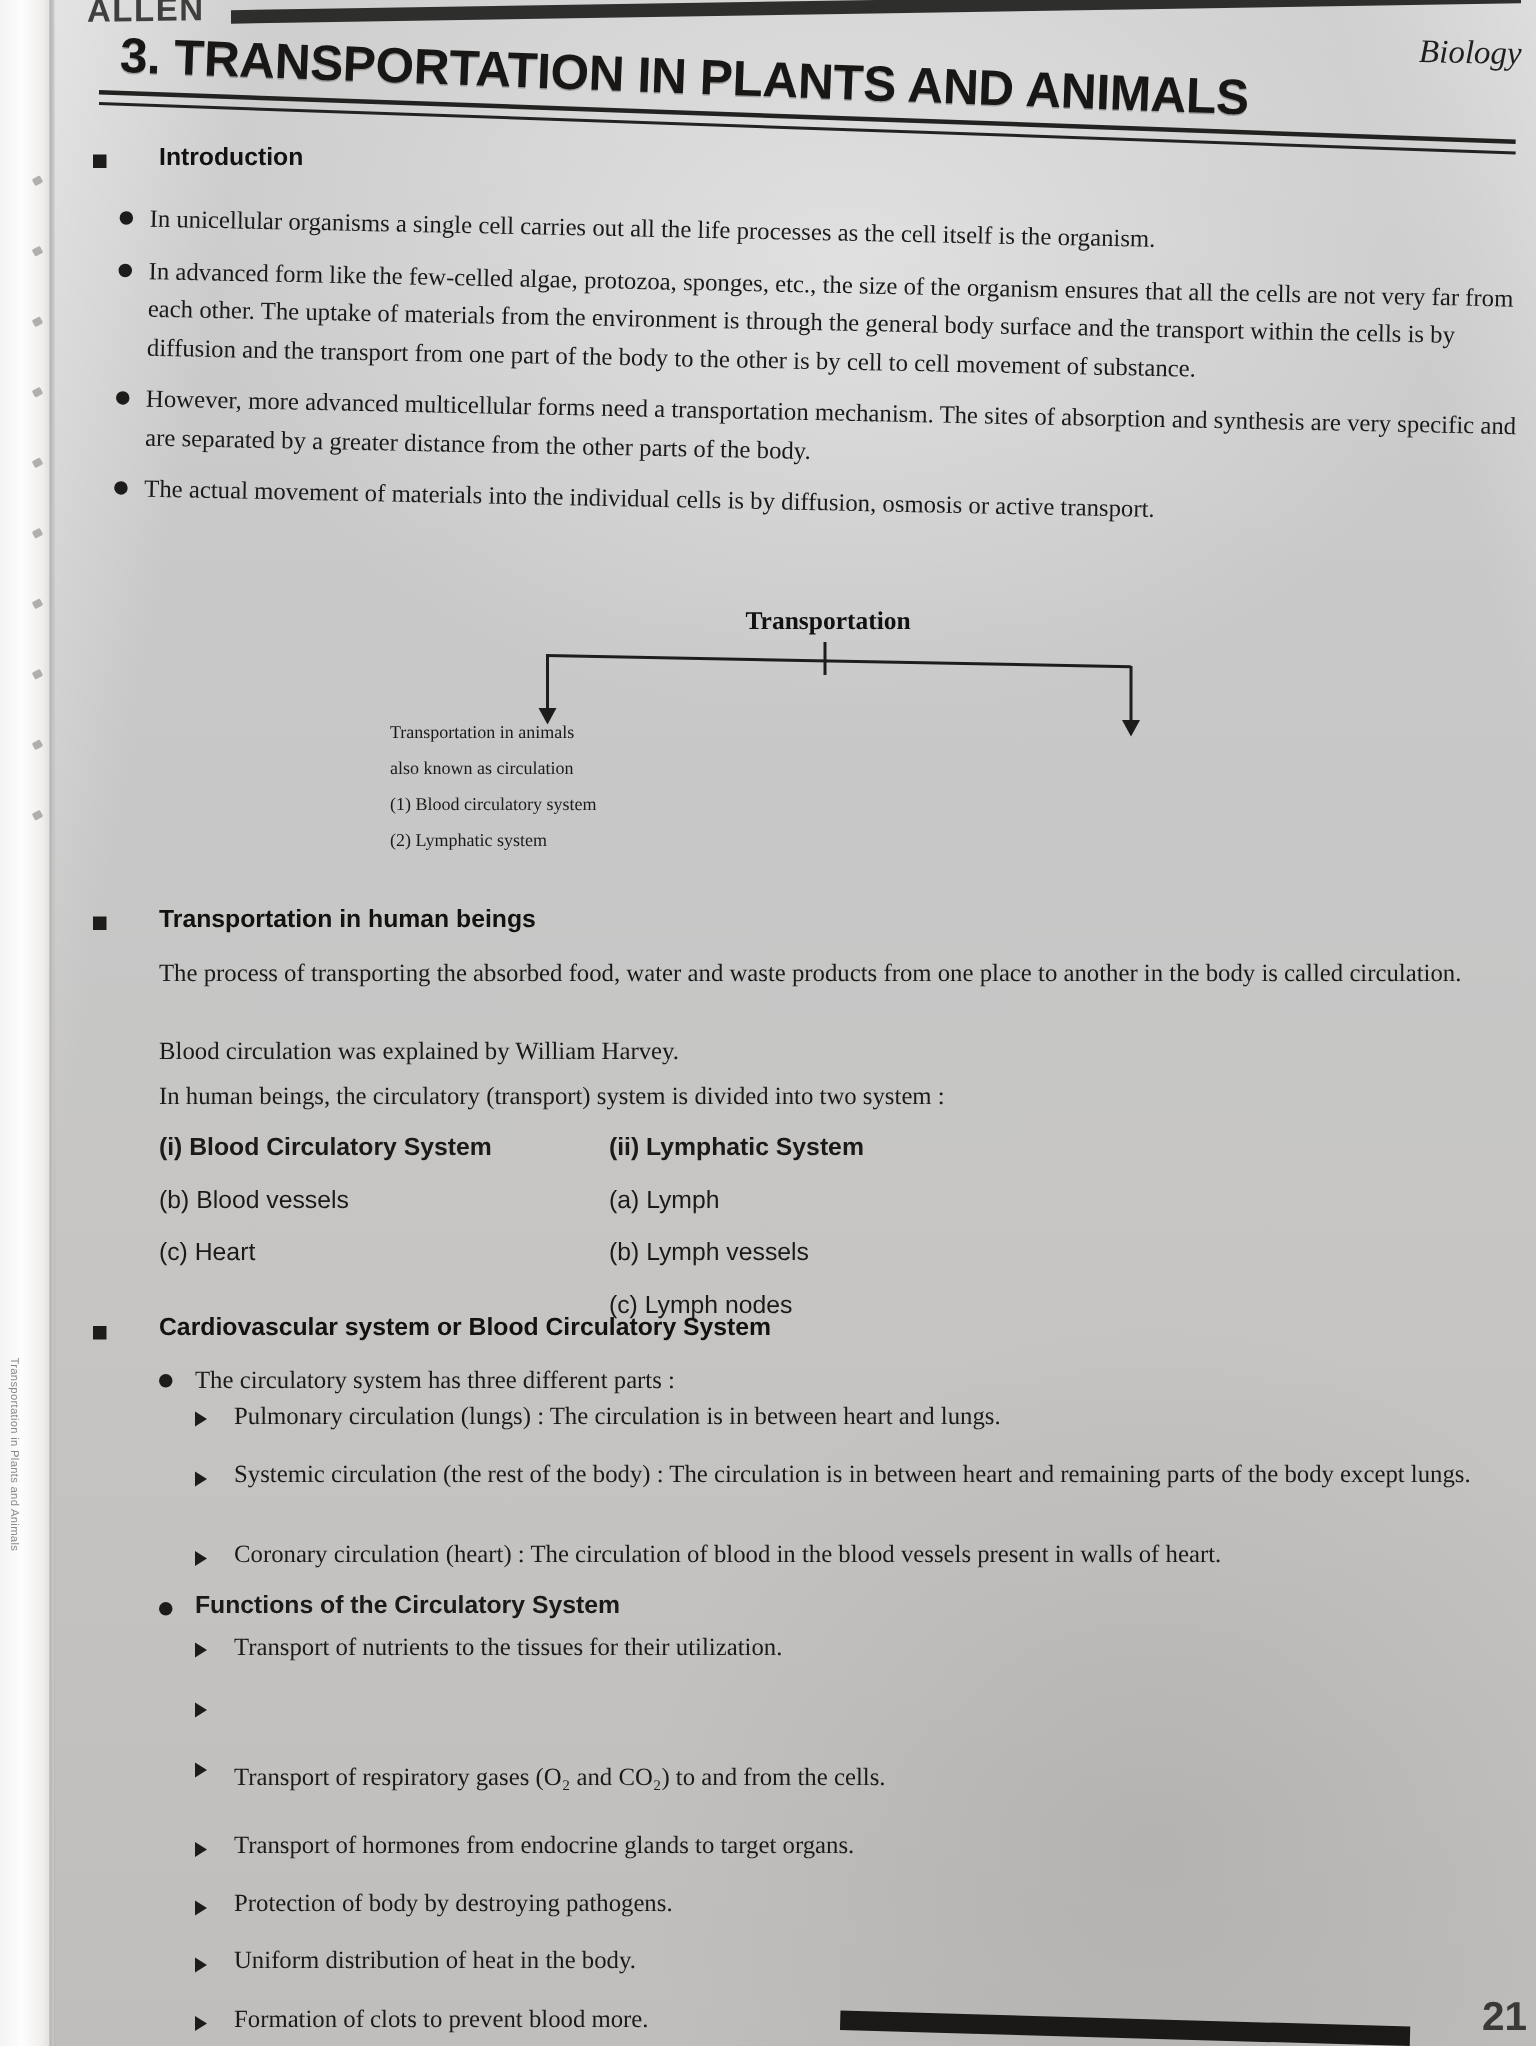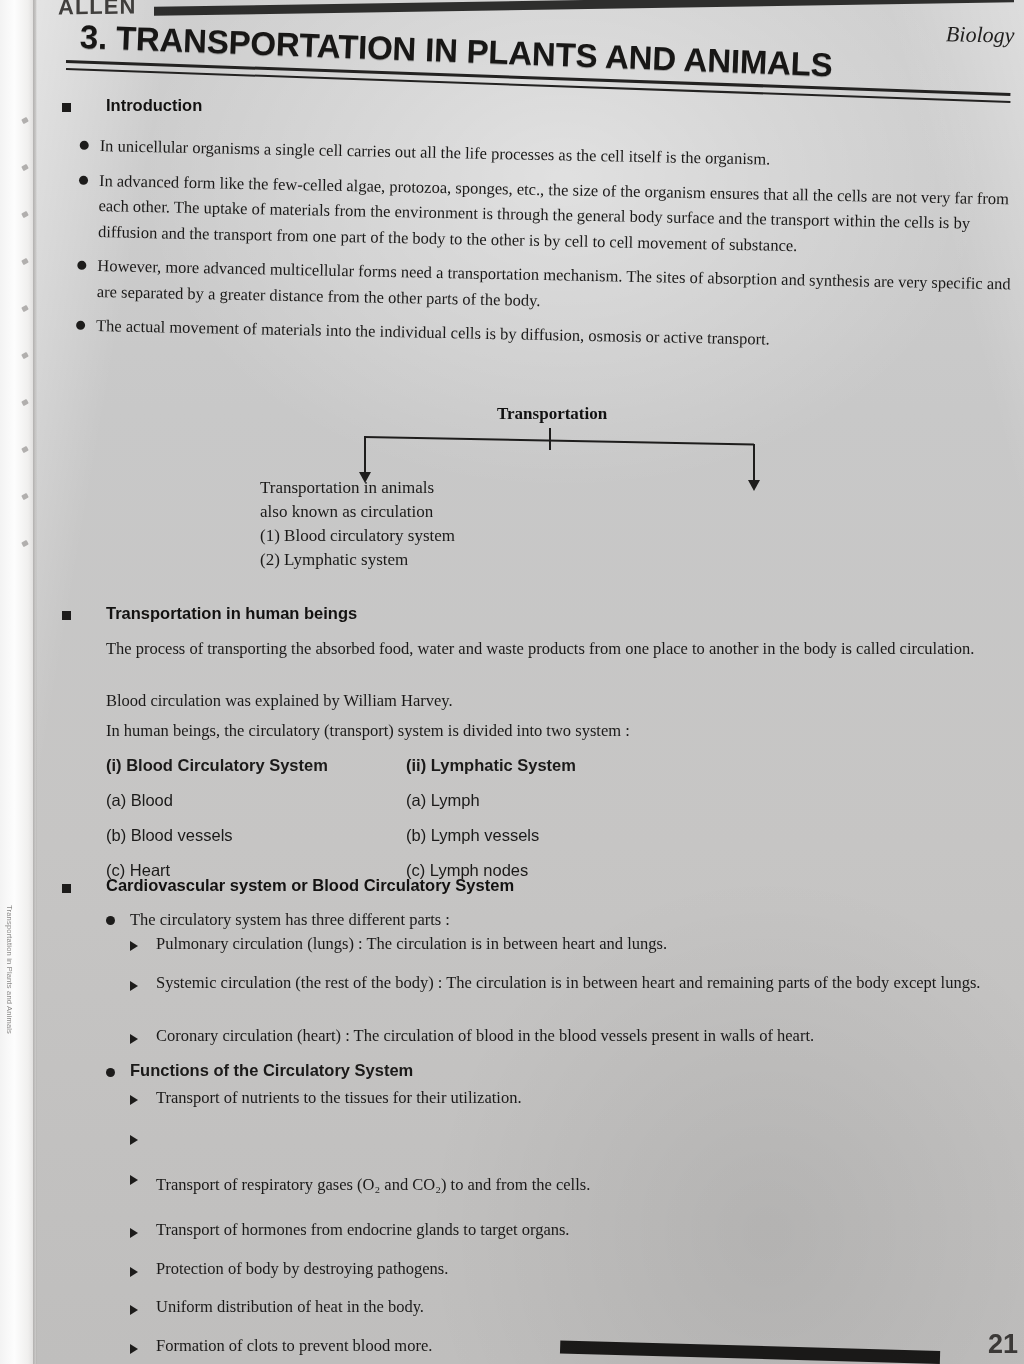--- a/index.html
+++ b/index.html
@@ -248,21 +248,21 @@
     width: 0; height: 0;
     border-left: 6px solid transparent;
     border-right: 6px solid transparent;
     border-top: 11px solid #1e1d1c;
   }
   .flow-arrow.left  { left: 315px; top: 68px; }
   .flow-arrow.right { left: 704px; top: 76px; }
   .flow-col {
     position: absolute;
     font-family: "Liberation Serif", serif;
-    font-size: 17px;
+    font-size: 12px;
     line-height: 24px;
     color: #1b1a19;
   }
   .flow-col.a { left: 216px; top: 72px; width: 330px; }
   .flow-col.b { left: 588px; top: 78px; width: 300px; }
   .flow-gap { height: 22px; }
 
   
   .syscol {
     position: absolute;
@@ -363,21 +363,20 @@
 
     <div class="sq-bullet" style="left:18px; top:611px;"></div>
     <div class="sec-head" style="left:62px; top:604px;">Transportation in human beings</div>
 
     <div class="para" style="left:62px; top:636px; width:900px;">The process of transporting the absorbed food, water and waste products from one place to another in the body is called circulation.</div>
     <div class="para" style="left:62px; top:688px; width:900px;">Blood circulation was explained by William Harvey.</div>
     <div class="para" style="left:62px; top:718px; width:900px;">In human beings, the circulatory (transport) system is divided into two system :</div>
 
     <div class="syscol" style="left:62px; top:748px; width:320px;">
       <div class="hd">(i) Blood Circulatory System</div>
-      <div>(a) Blood</div>
       <div>(b) Blood vessels</div>
       <div>(c) Heart</div>
     </div>
 
     <div class="syscol" style="left:362px; top:748px; width:320px;">
       <div class="hd">(ii) Lymphatic System</div>
       <div>(a) Lymph</div>
       <div>(b) Lymph vessels</div>
       <div>(c) Lymph nodes</div>
     </div>

